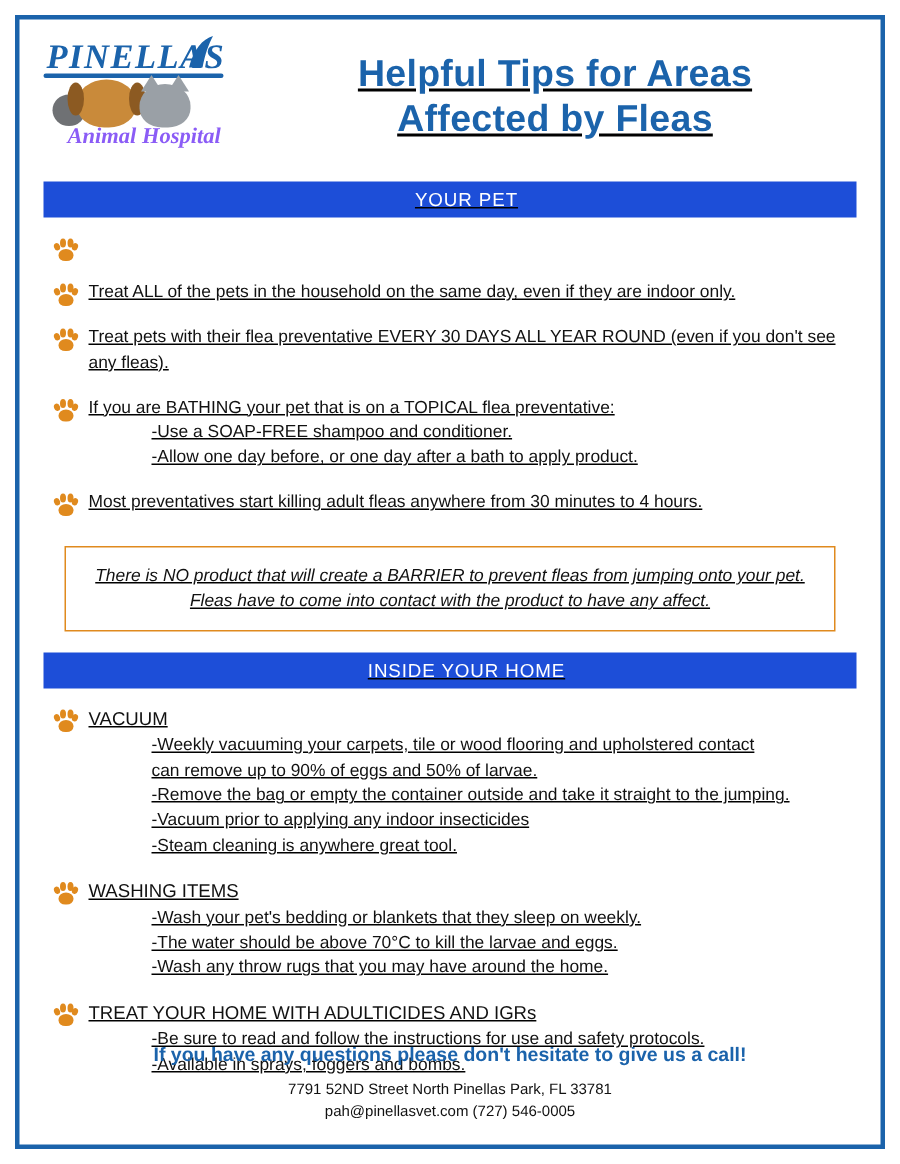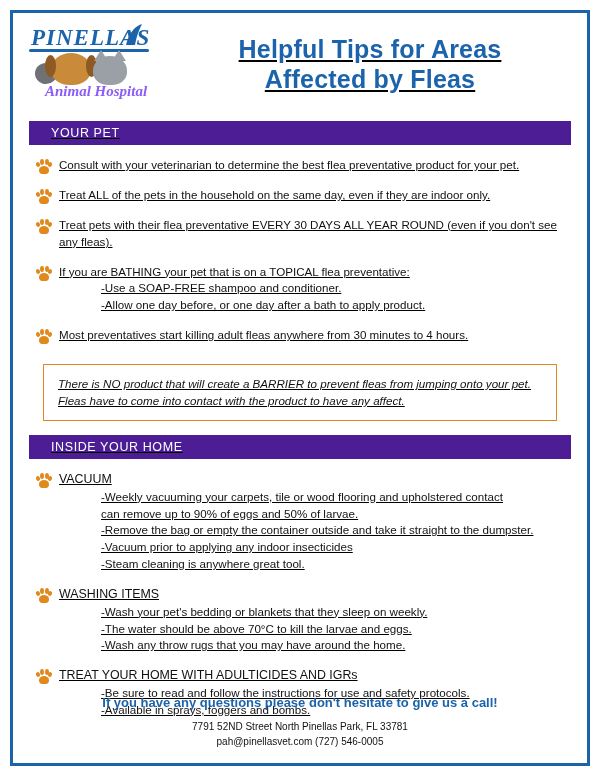--- a/index.html
+++ b/index.html
@@ -149,27 +149,28 @@
     font-size: 25px;
     font-weight: bold;
     color: #1b63ab;
     line-height: 1.22;
     letter-spacing: 0.2px;
     text-align: center;
   }
 
   
   .section-bar {
-    background: #4c1d95;
+    background: #1d4ed8;
     color: #ffffff;
     font-size: 12.5px;
     letter-spacing: 0.6px;
     padding: 5px 0 5px 22px;
     margin: 0 16px;
     box-sizing: border-box;
+    text-align: center;
   }
   .bar-your-pet { margin-top: 12px; }
   .bar-inside-home { margin-top: 14px; }
 
   
   .list {
     margin: 12px 22px 0 22px;
   }
   .item {
     display: flex;
@@ -206,20 +207,21 @@
   }
   .txt .head {
     font-size: 12.4px;
   }
 
   
   .note-box {
     margin: 20px 30px 0 30px;
     border: 1.5px solid #e08a1e;
     padding: 10px 14px;
+    text-align: center;
     font-style: italic;
     font-size: 11.6px;
     line-height: 1.5;
     color: #111111;
   }
 
   
   .footer {
     position: absolute;
     left: 0;
@@ -269,21 +271,20 @@
 
     <div class="list">
       <div class="item">
         <span class="paw">
           <span class="pad p1"></span>
             <span class="pad p2"></span>
             <span class="pad p3"></span>
             <span class="pad p4"></span>
             <span class="pad main"></span>
         </span>
-        <span class="txt">Consult with your veterinarian to determine the best flea preventative product for your pet.</span>
       </div>
       <div class="item">
         <span class="paw">
           <span class="pad p1"></span>
             <span class="pad p2"></span>
             <span class="pad p3"></span>
             <span class="pad p4"></span>
             <span class="pad main"></span>
         </span>
         <span class="txt">Treat ALL of the pets in the household on the same day, even if they are indoor only.</span>
@@ -337,21 +338,21 @@
           <span class="pad p1"></span>
             <span class="pad p2"></span>
             <span class="pad p3"></span>
             <span class="pad p4"></span>
             <span class="pad main"></span>
         </span>
         <span class="txt">
           <span class="head">VACUUM</span>
           <span class="sub">-Weekly vacuuming your carpets, tile or wood flooring and upholstered contact</span>
           <span class="sub">  can remove up to 90% of eggs and 50% of larvae.</span>
-          <span class="sub">-Remove the bag or empty the container outside and take it straight to the dumpster.</span>
+          <span class="sub">-Remove the bag or empty the container outside and take it straight to the jumping.</span>
           <span class="sub">-Vacuum prior to applying any indoor insecticides</span>
           <span class="sub">-Steam cleaning is anywhere great tool.</span>
         </span>
       </div>
       <div class="item">
         <span class="paw">
           <span class="pad p1"></span>
             <span class="pad p2"></span>
             <span class="pad p3"></span>
             <span class="pad p4"></span>

